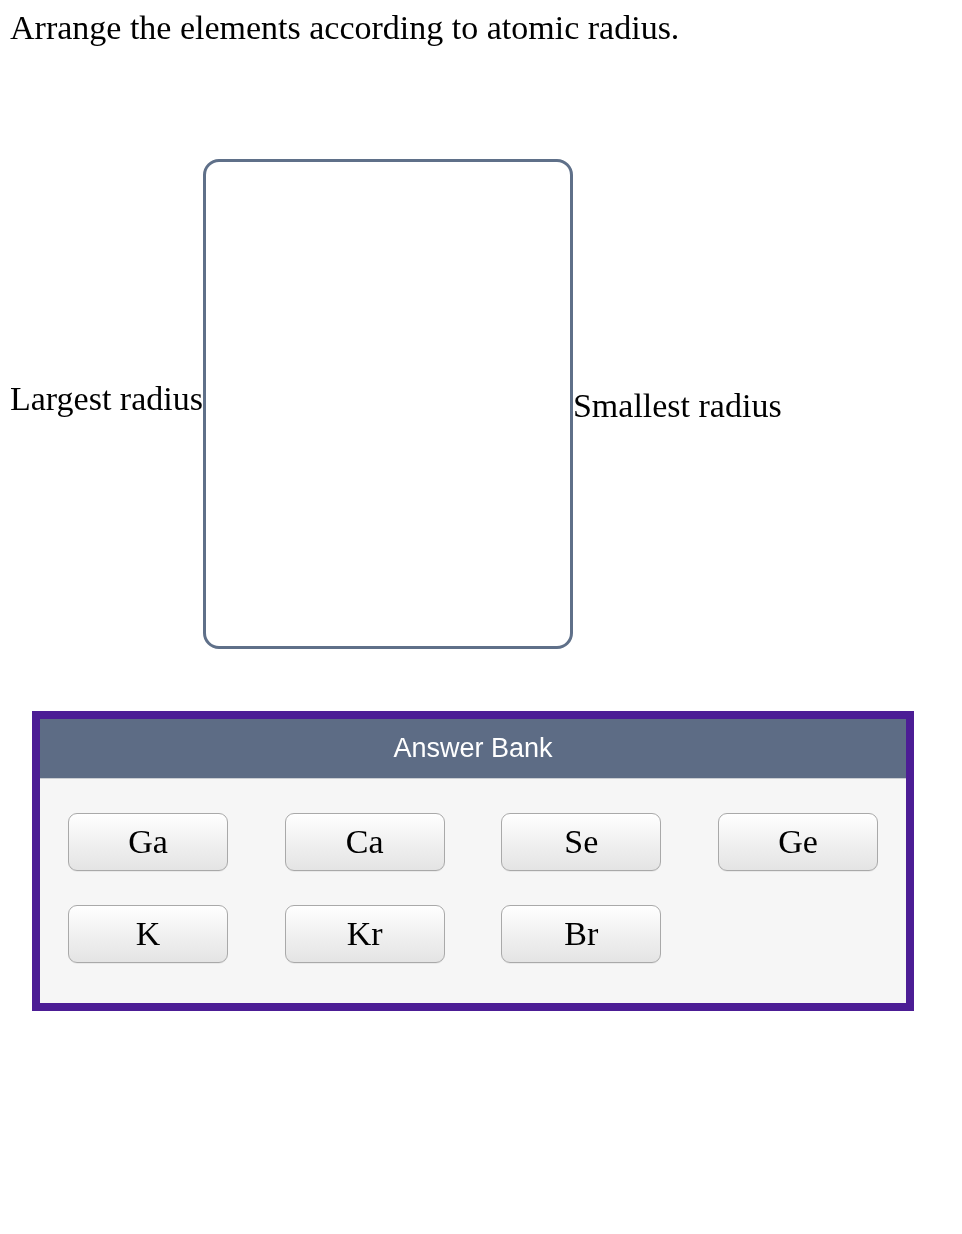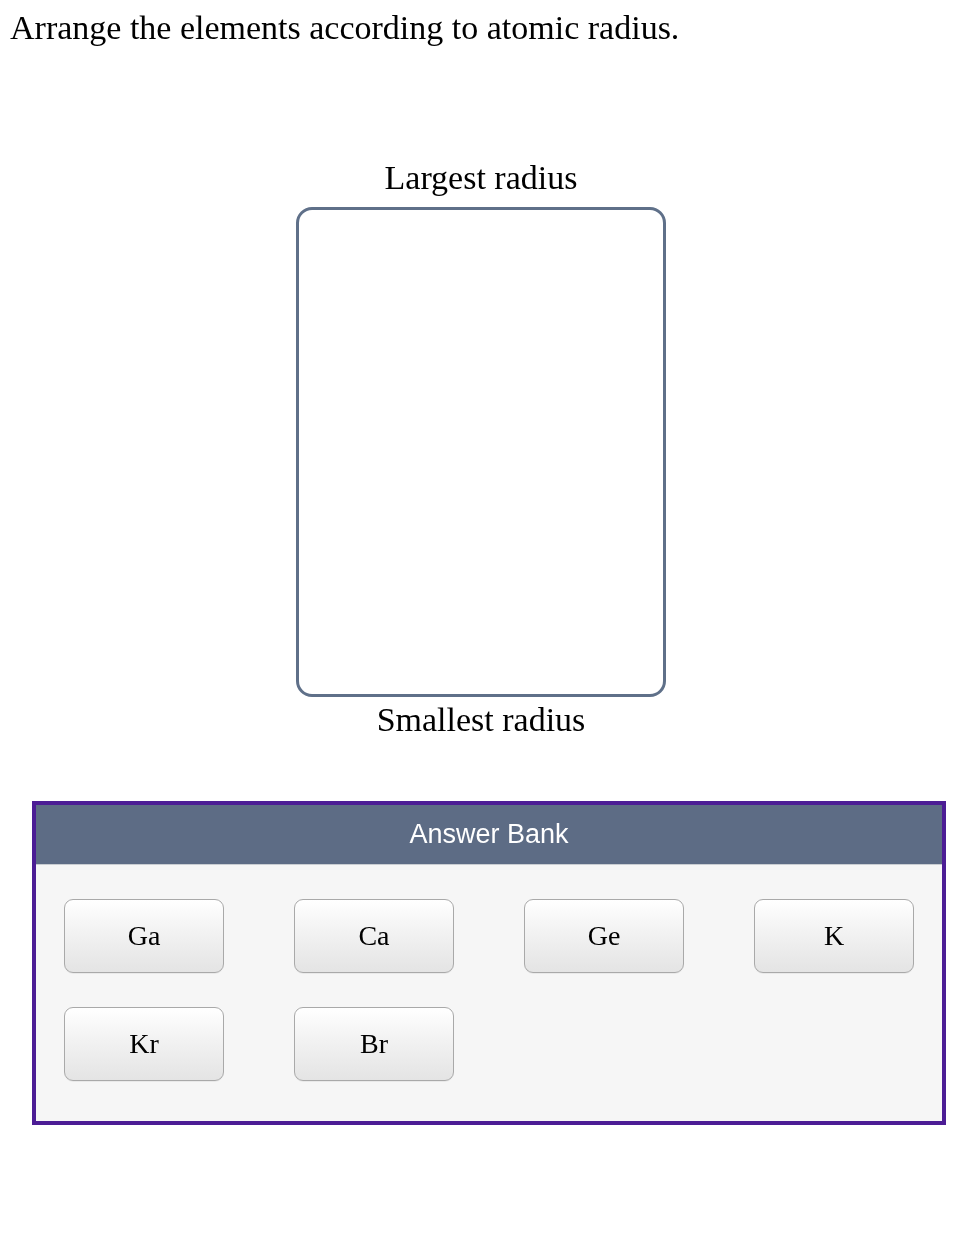--- a/index.html
+++ b/index.html
@@ -11,68 +11,67 @@
     color: #000;
   }
   .question {
     font-size: 34px;
     line-height: 1.2;
     margin-bottom: 110px;
   }
   .rank-area {
     width: 100%;
     display: flex;
-    flex-direction: column;
     align-items: center;
   }
   .rank-label-top,
   .rank-label-bottom {
     font-size: 34px;
     text-align: center;
   }
   .rank-label-top { margin-bottom: 10px; }
   .rank-label-bottom { margin-top: 4px; }
   .drop-zone {
     width: 370px;
     height: 490px;
     border: 3px solid #5f7089;
     border-radius: 16px;
     background: #ffffff;
   }
   .answer-bank {
-    margin: 62px 6px 0 22px;
-    border: 4px solid #4c1d95;
+    margin: 62px 38px 0 22px;
+    border: 8px solid #4c1d95;
     background: #f6f6f6;
   }
   .answer-bank-header {
     background: #5d6c85;
     color: #ffffff;
     font-family: -apple-system, "Segoe UI", Arial, sans-serif;
     font-size: 27px;
     text-align: center;
     padding: 14px 0;
     border-bottom: 1px solid #c9cdd2;
   }
   .answer-bank-body {
     padding: 34px 28px 40px 28px;
     display: grid;
     grid-template-columns: repeat(4, 160px);
     justify-content: space-between;
     row-gap: 34px;
   }
   .chip {
-    height: 74px;
+    height: 58px;
     border: 1px solid #a9a9a9;
     border-radius: 9px;
     background: linear-gradient(to bottom, #ffffff 0%, #f2f2f2 45%, #e4e4e4 100%);
     display: flex;
     align-items: center;
     justify-content: center;
     font-family: "Times New Roman", Times, serif;
-    font-size: 28px;
+    font-size: 34px;
     color: #000;
     box-shadow: 0 1px 0 rgba(0,0,0,0.05);
     cursor: grab;
   }
 </style>
 </head>
 <body>
 
 <div class="question">Arrange the elements according to atomic radius.</div>
 
@@ -80,18 +79,19 @@
   <div class="rank-label-top">Largest radius</div>
   <div class="drop-zone"></div>
   <div class="rank-label-bottom">Smallest radius</div>
 </div>
 
 <div class="answer-bank">
   <div class="answer-bank-header">Answer Bank</div>
   <div class="answer-bank-body">
     <div class="chip">Ga</div>
     <div class="chip">Ca</div>
+    <div class="chip">Se</div>
     <div class="chip">Ge</div>
     <div class="chip">K</div>
     <div class="chip">Kr</div>
     <div class="chip">Br</div>
   </div>
 </div>
 
 </body></html>

